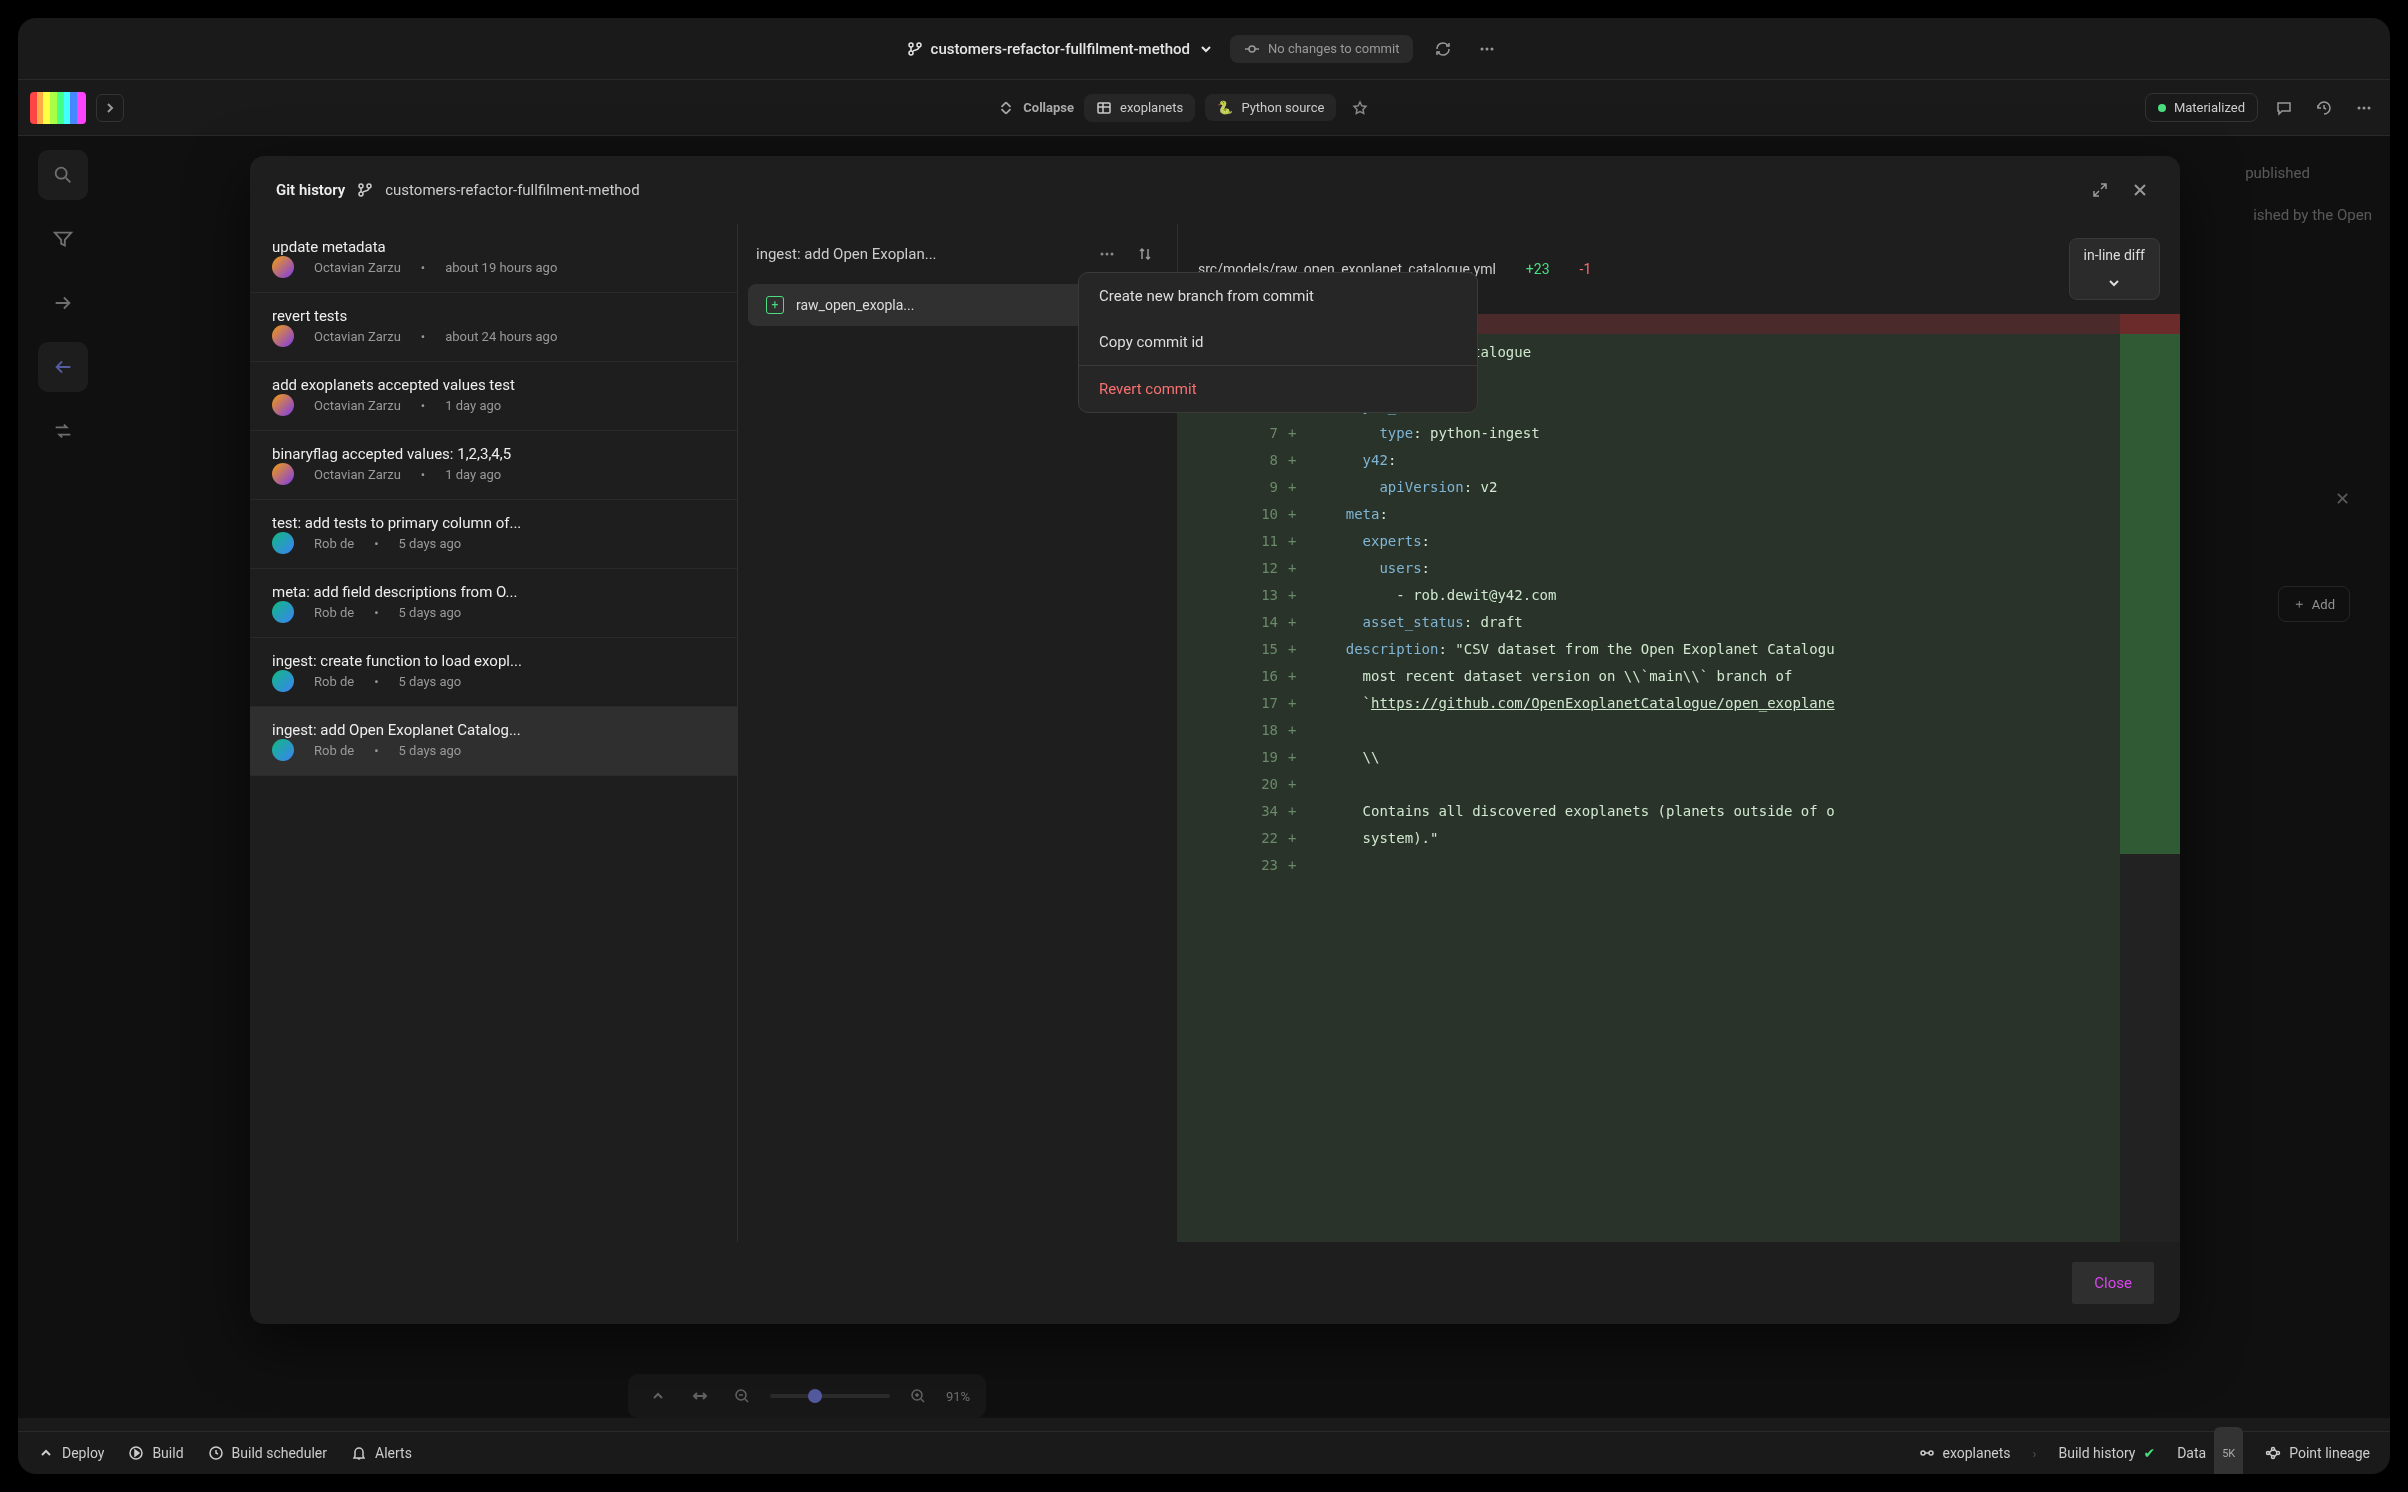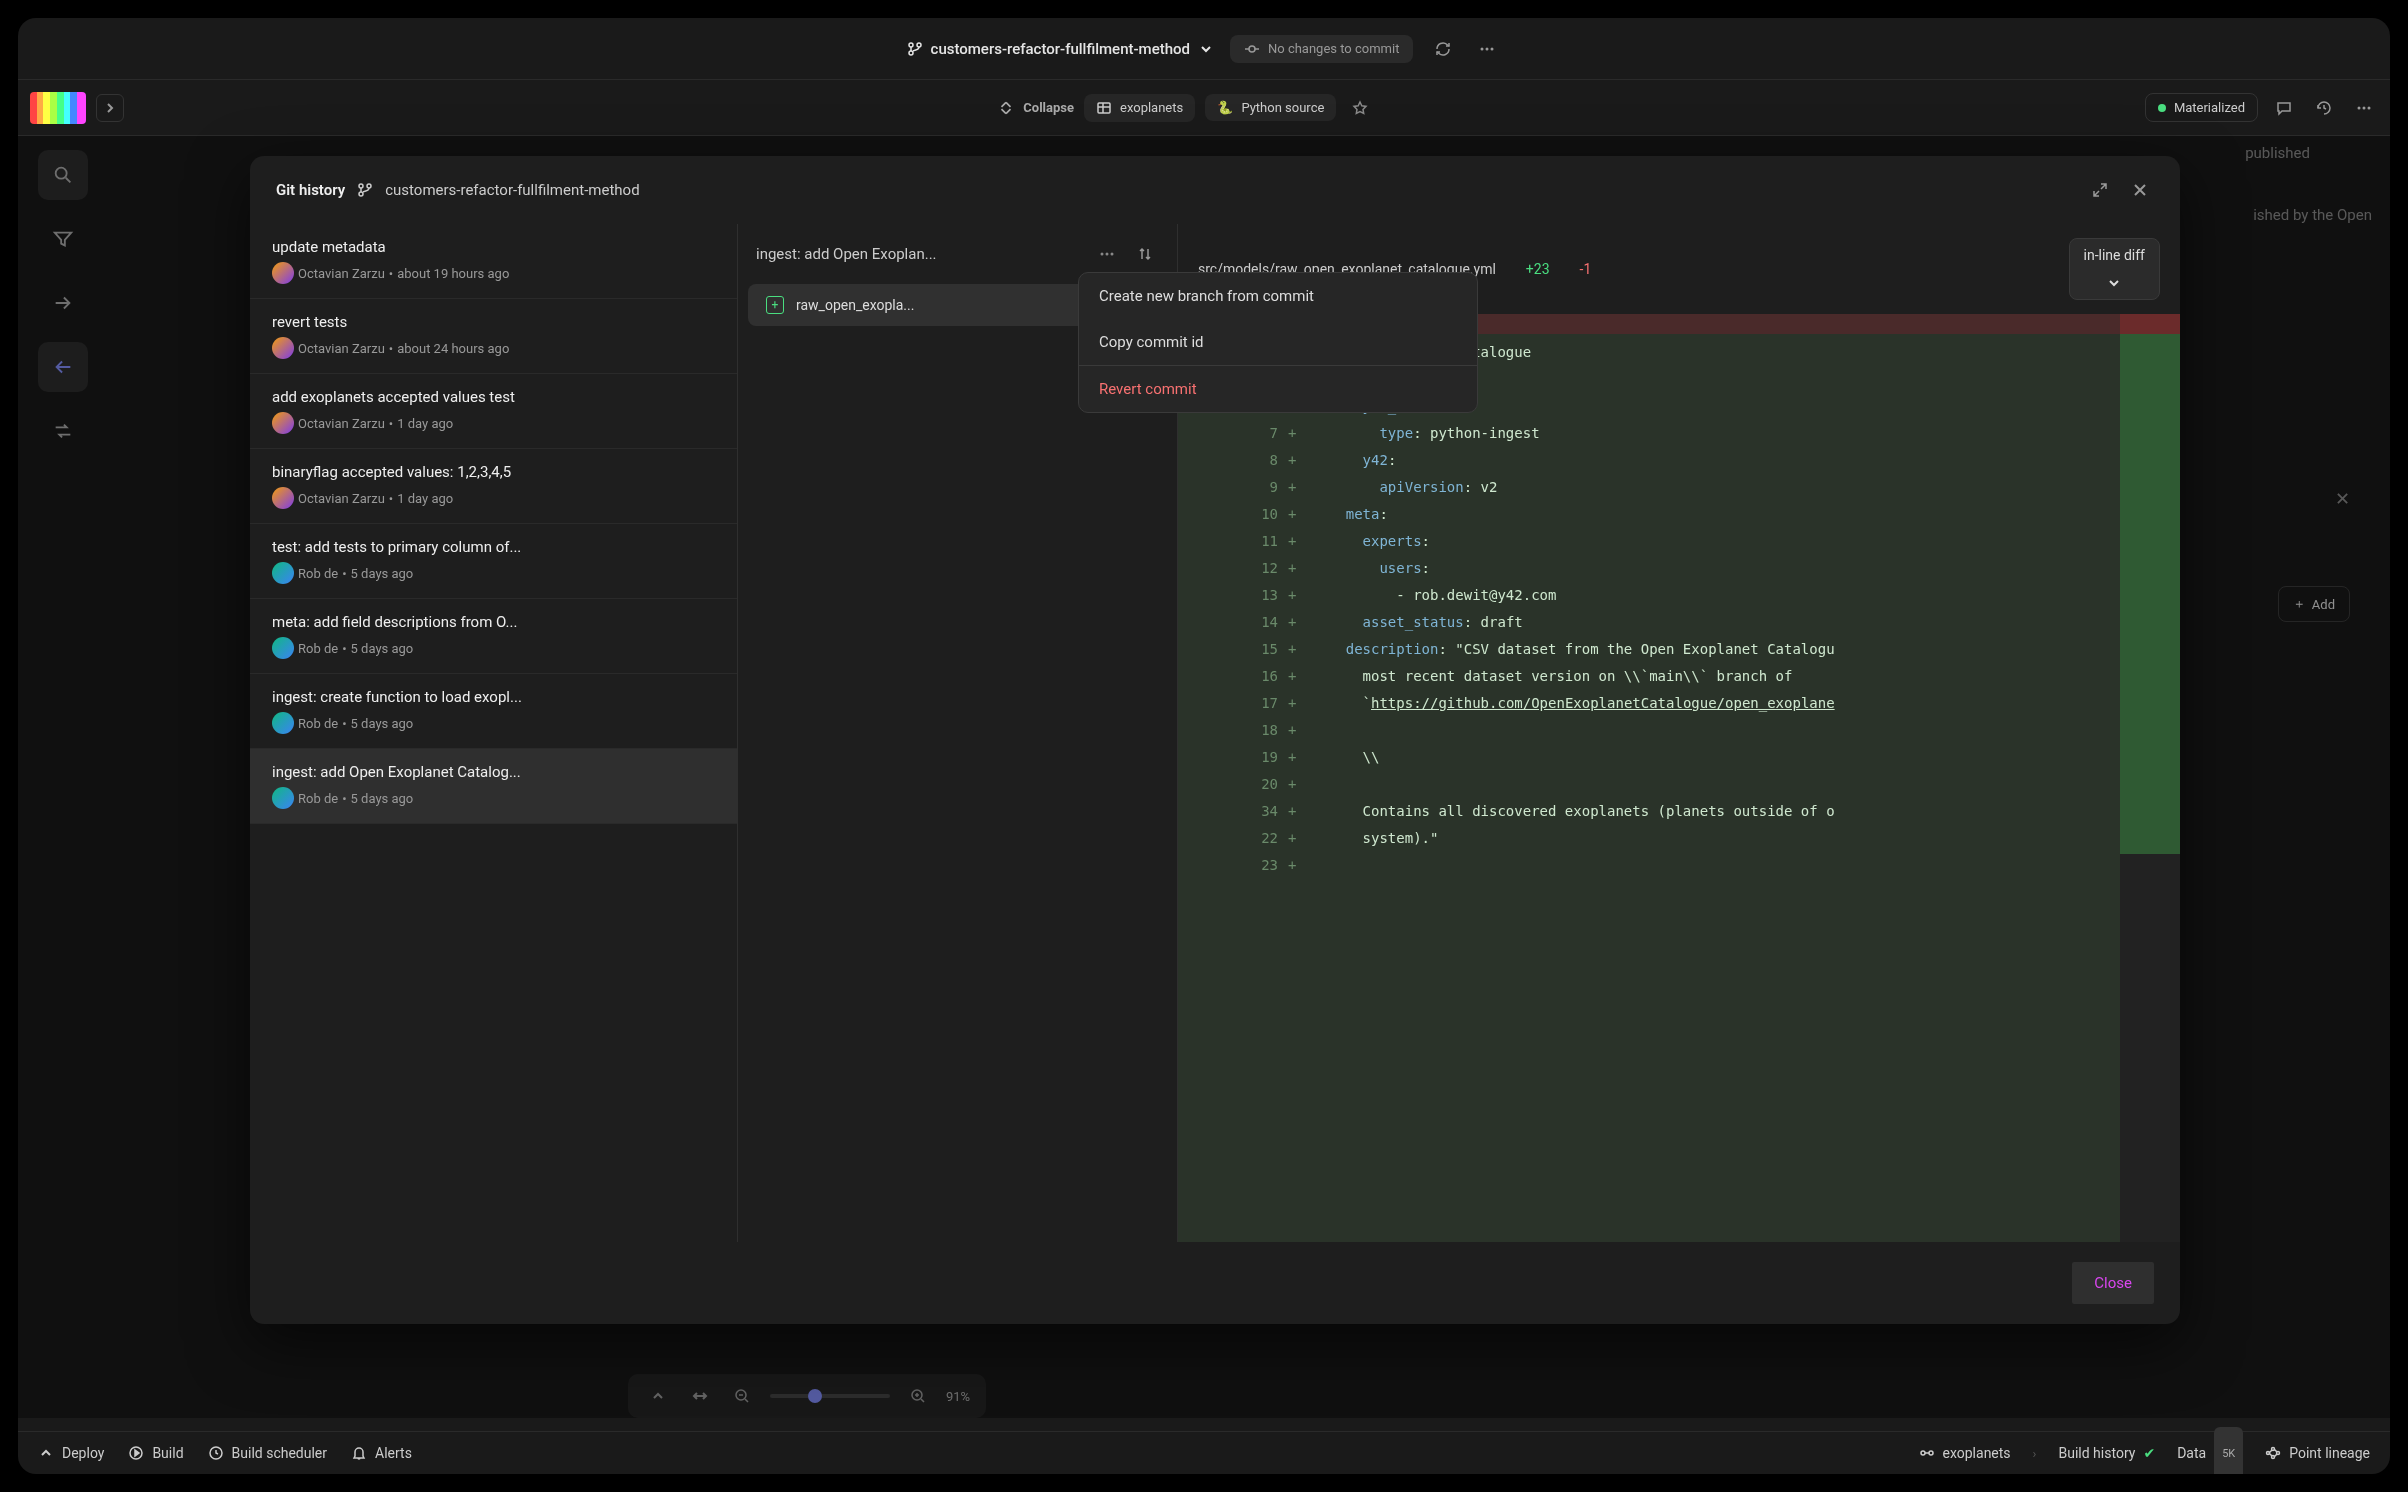--- a/index.html
+++ b/index.html
@@ -89,21 +89,21 @@
 }
 .modal-header { display:flex; align-items:center; gap:12px; padding:20px 26px; font-size:15px; }
 .modal-header .title { font-weight:600; color:#eee; }
 .modal-header .branch { color:#ccc; }
 .modal-header .spacer { flex:1; }
 .modal-body { flex:1; display:flex; overflow:hidden; }
 .commit-list { width:488px; border-right:1px solid #2f2f2f; overflow:auto; }
 .commit-item { padding:14px 22px; border-bottom:1px solid #2a2a2a; cursor:pointer; }
 .commit-item.selected { background:#2f2f2f; }
 .commit-title { color:#eee; font-size:15px; white-space:nowrap; overflow:hidden; text-overflow:ellipsis; }
-.commit-meta { display:flex; align-items:center; gap:4px; margin-top:6px; color:#999; font-size:13px; }
+.commit-meta { display:flex; align-items:center; gap:20px; color:#999; font-size:13px; }
 .avatar { width:22px; height:22px; border-radius:50%; background:#555; flex-shrink:0; }
 .avatar.oz { background:linear-gradient(135deg,#f59e0b,#7c3aed); }
 .avatar.rd { background:linear-gradient(135deg,#10b981,#3b82f6); }
 .file-list { width:440px; border-right:1px solid #2f2f2f; }
 .file-header { display:flex; align-items:center; gap:10px; padding:16px 18px; color:#ccc; }
 .file-header .name { flex:1; white-space:nowrap; overflow:hidden; text-overflow:ellipsis; font-size:15px; }
 .file-header .dots { color:#888; }
 .file-row { display:flex; align-items:center; gap:12px; padding:12px 18px; border-radius:8px; margin:0 10px; }
 .file-row.active { background:#303030; }
 .plusbox { width:18px; height:18px; border:1px solid #4ade80; color:#4ade80; display:flex; align-items:center; justify-content:center; font-size:12px; border-radius:3px; }
@@ -261,21 +261,21 @@
             <path d="M20 12H6M11 6l-6 6 6 6"></path>
           </svg>
       </div>
       <div class="rail-btn">
         <svg viewBox="0 0 24 24" fill="none" stroke="currentColor" stroke-width="2" style="width:22px;height:22px">
             <path d="M4 8h12l-3-3M20 16H8l3 3"></path>
           </svg>
       </div>
     </div>
 
-    <span class="bg-text" style="top:8px; right:80px">published</span>
+    <span class="bg-text" style="top:28px; right:80px">published</span>
     <span class="bg-text" style="top:70px; right:18px">ished by the Open</span>
     <span class="dismiss-x">✕</span>
     <div class="add-btn">
       <span>＋</span>
       <span>Add</span>
     </div>
 
     <div class="zoom-controls">
       <span class="icon-btn">
         <svg viewBox="0 0 16 16" fill="none" stroke="currentColor" stroke-width="2">

